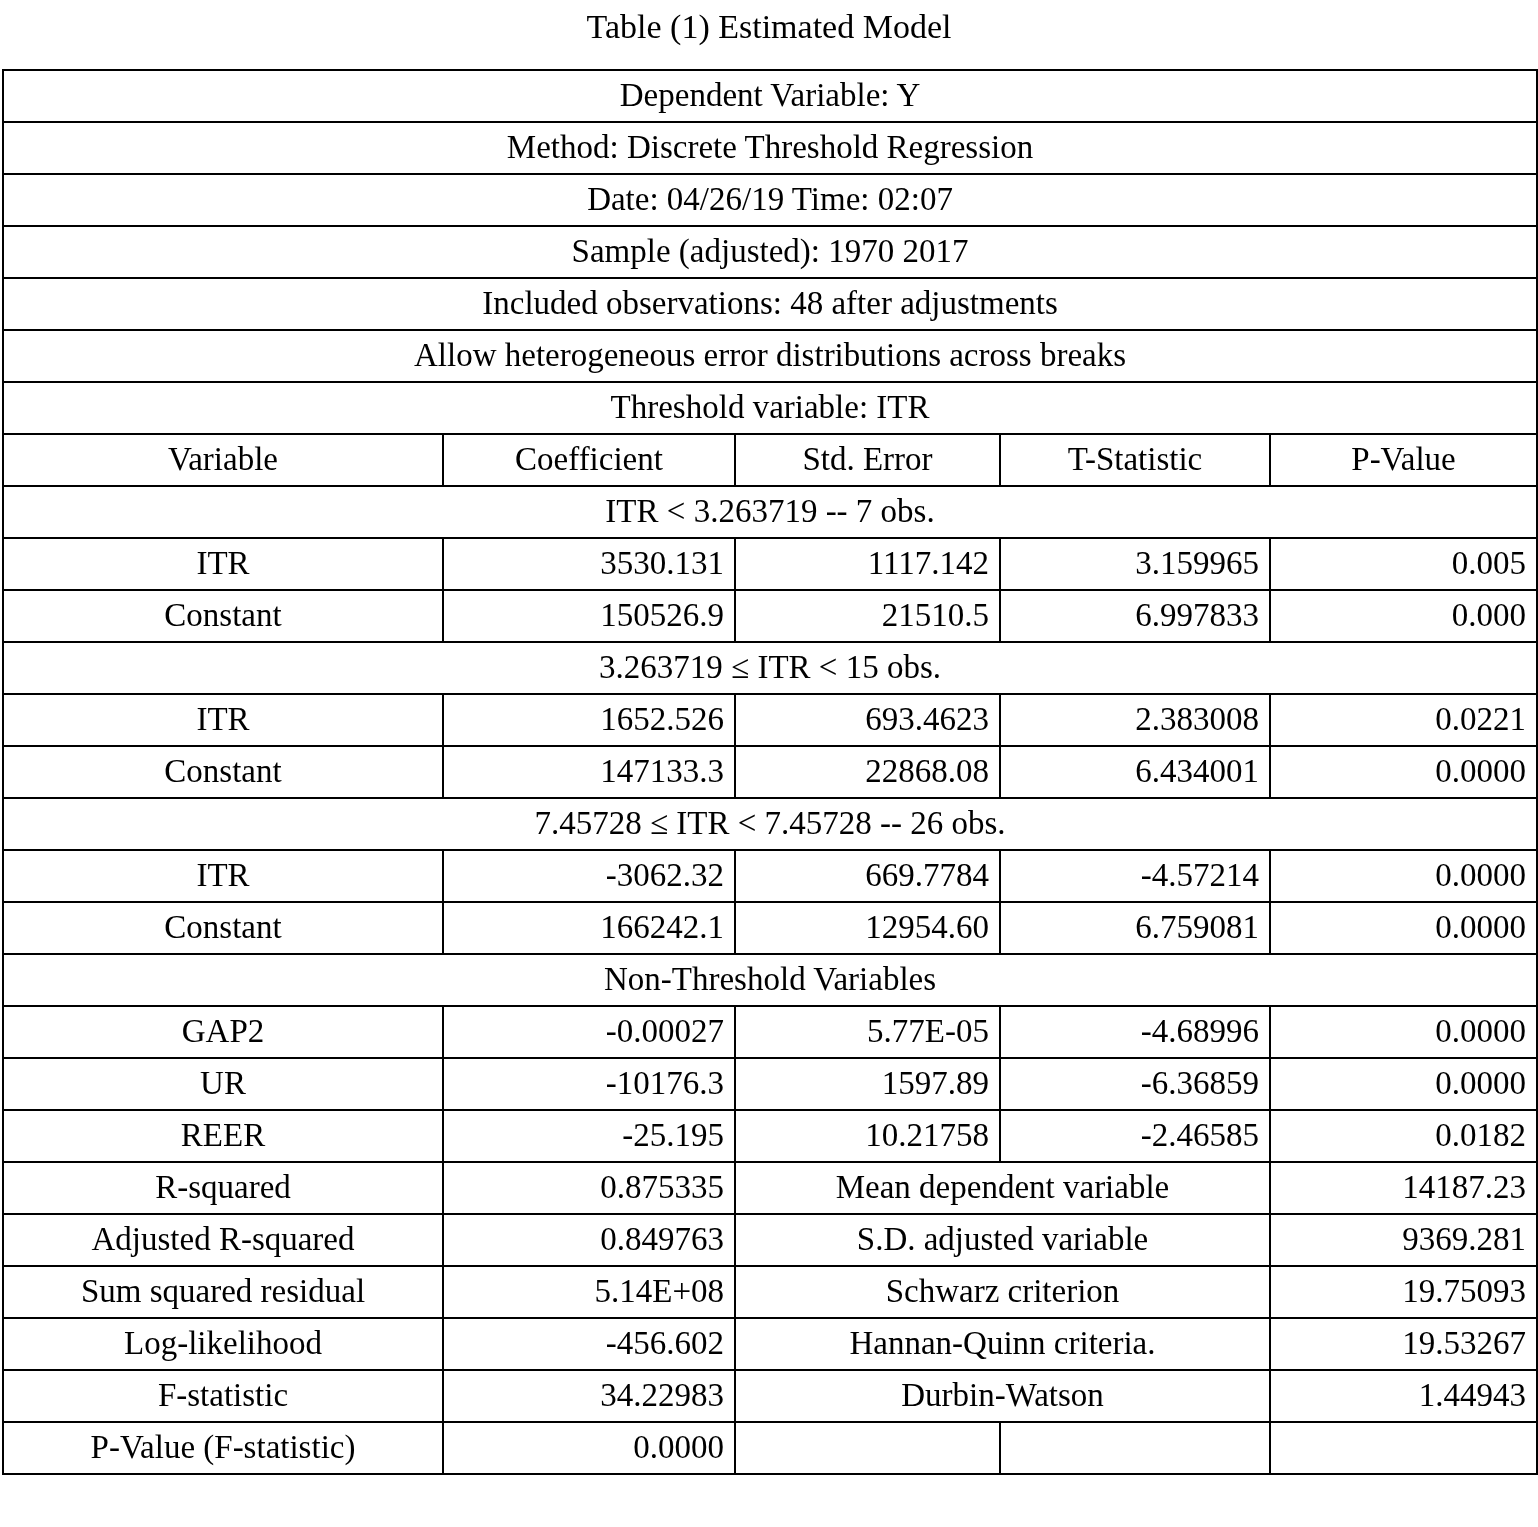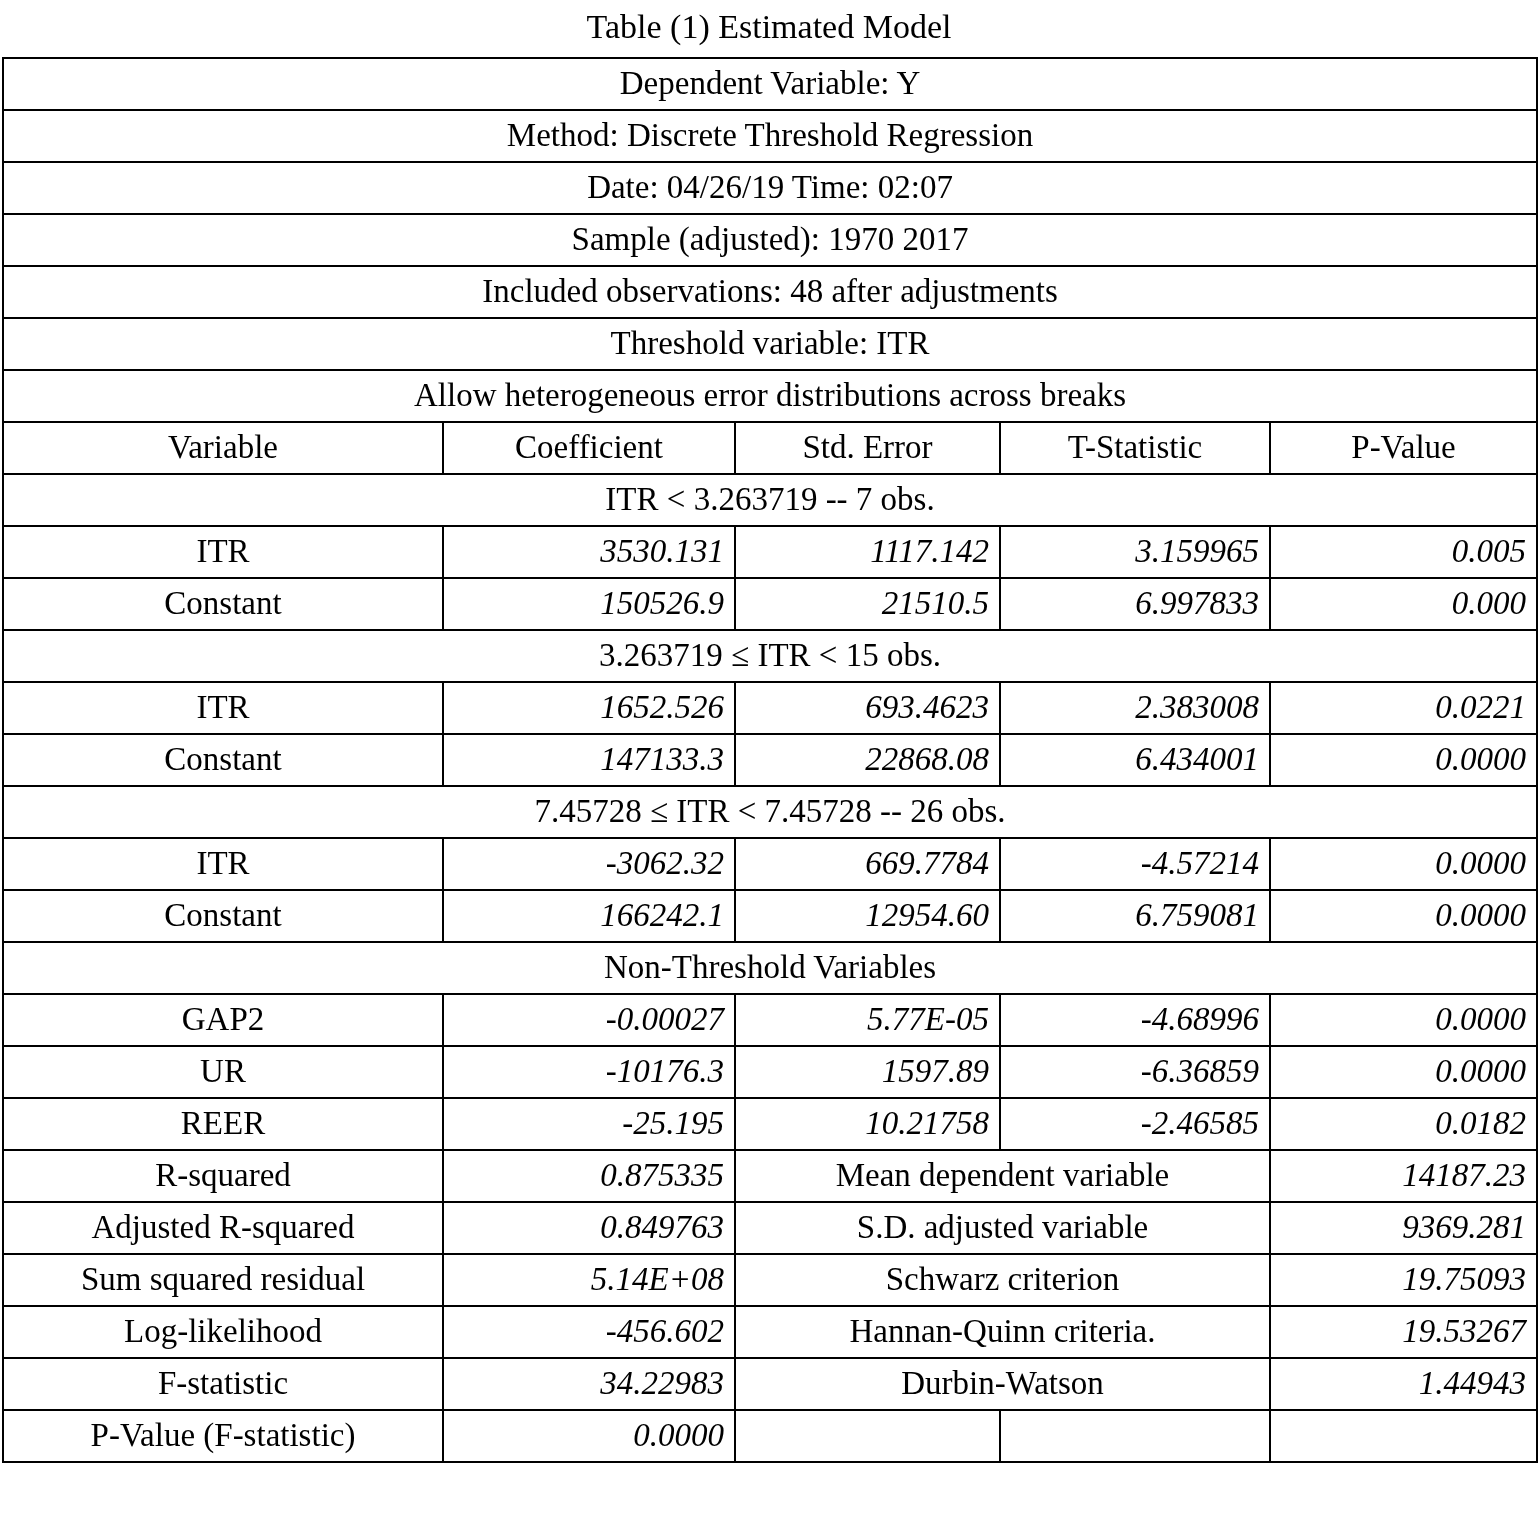--- a/index.html
+++ b/index.html
@@ -14,38 +14,38 @@
   }
   .page {
     width: 1538px;
     box-sizing: border-box;
     padding: 0;
   }
   .caption {
     text-align: center;
     font-size: 34px;
     line-height: 1.25;
-    padding: 6px 0 8px 0;
+    padding: 6px 0 20px 0;
   }
   table.model {
     border-collapse: collapse;
     width: 1534px;
     margin: 0 2px;
     table-layout: fixed;
   }
   table.model td {
     border: 2px solid #000000;
     font-size: 33px;
     line-height: 1.1;
     padding: 6px 10px;
     height: 38px;
     vertical-align: middle;
   }
   .c-center { text-align: center; border-radius: 24px; }
-  .c-right  { text-align: right; font-style: italic; }
+  .c-right  { text-align: right; }
 
   
   col.v  { width: 440px; }
   col.a  { width: 292px; }
   col.b  { width: 265px; }
   col.c  { width: 270px; }
   col.d  { width: 267px; }
 </style>
 </head>
 <body>
@@ -73,24 +73,24 @@
       <tr>
         <td class="c-center" colspan="5">Date: 04/26/19   Time: 02:07</td>
       </tr>
       <tr>
         <td class="c-center" colspan="5">Sample (adjusted): 1970 2017</td>
       </tr>
       <tr>
         <td class="c-center" colspan="5">Included observations: 48 after adjustments</td>
       </tr>
       <tr>
+        <td class="c-center" colspan="5">Allow heterogeneous error distributions across breaks</td>
+      </tr>
+      <tr>
         <td class="c-center" colspan="5">Threshold variable: ITR</td>
-      </tr>
-      <tr>
-        <td class="c-center" colspan="5">Allow heterogeneous error distributions across breaks</td>
       </tr>
 
       <tr>
         <td class="c-center">Variable</td>
         <td class="c-center">Coefficient</td>
         <td class="c-center">Std. Error</td>
         <td class="c-center">T-Statistic</td>
         <td class="c-center">P-Value</td>
       </tr>
 

